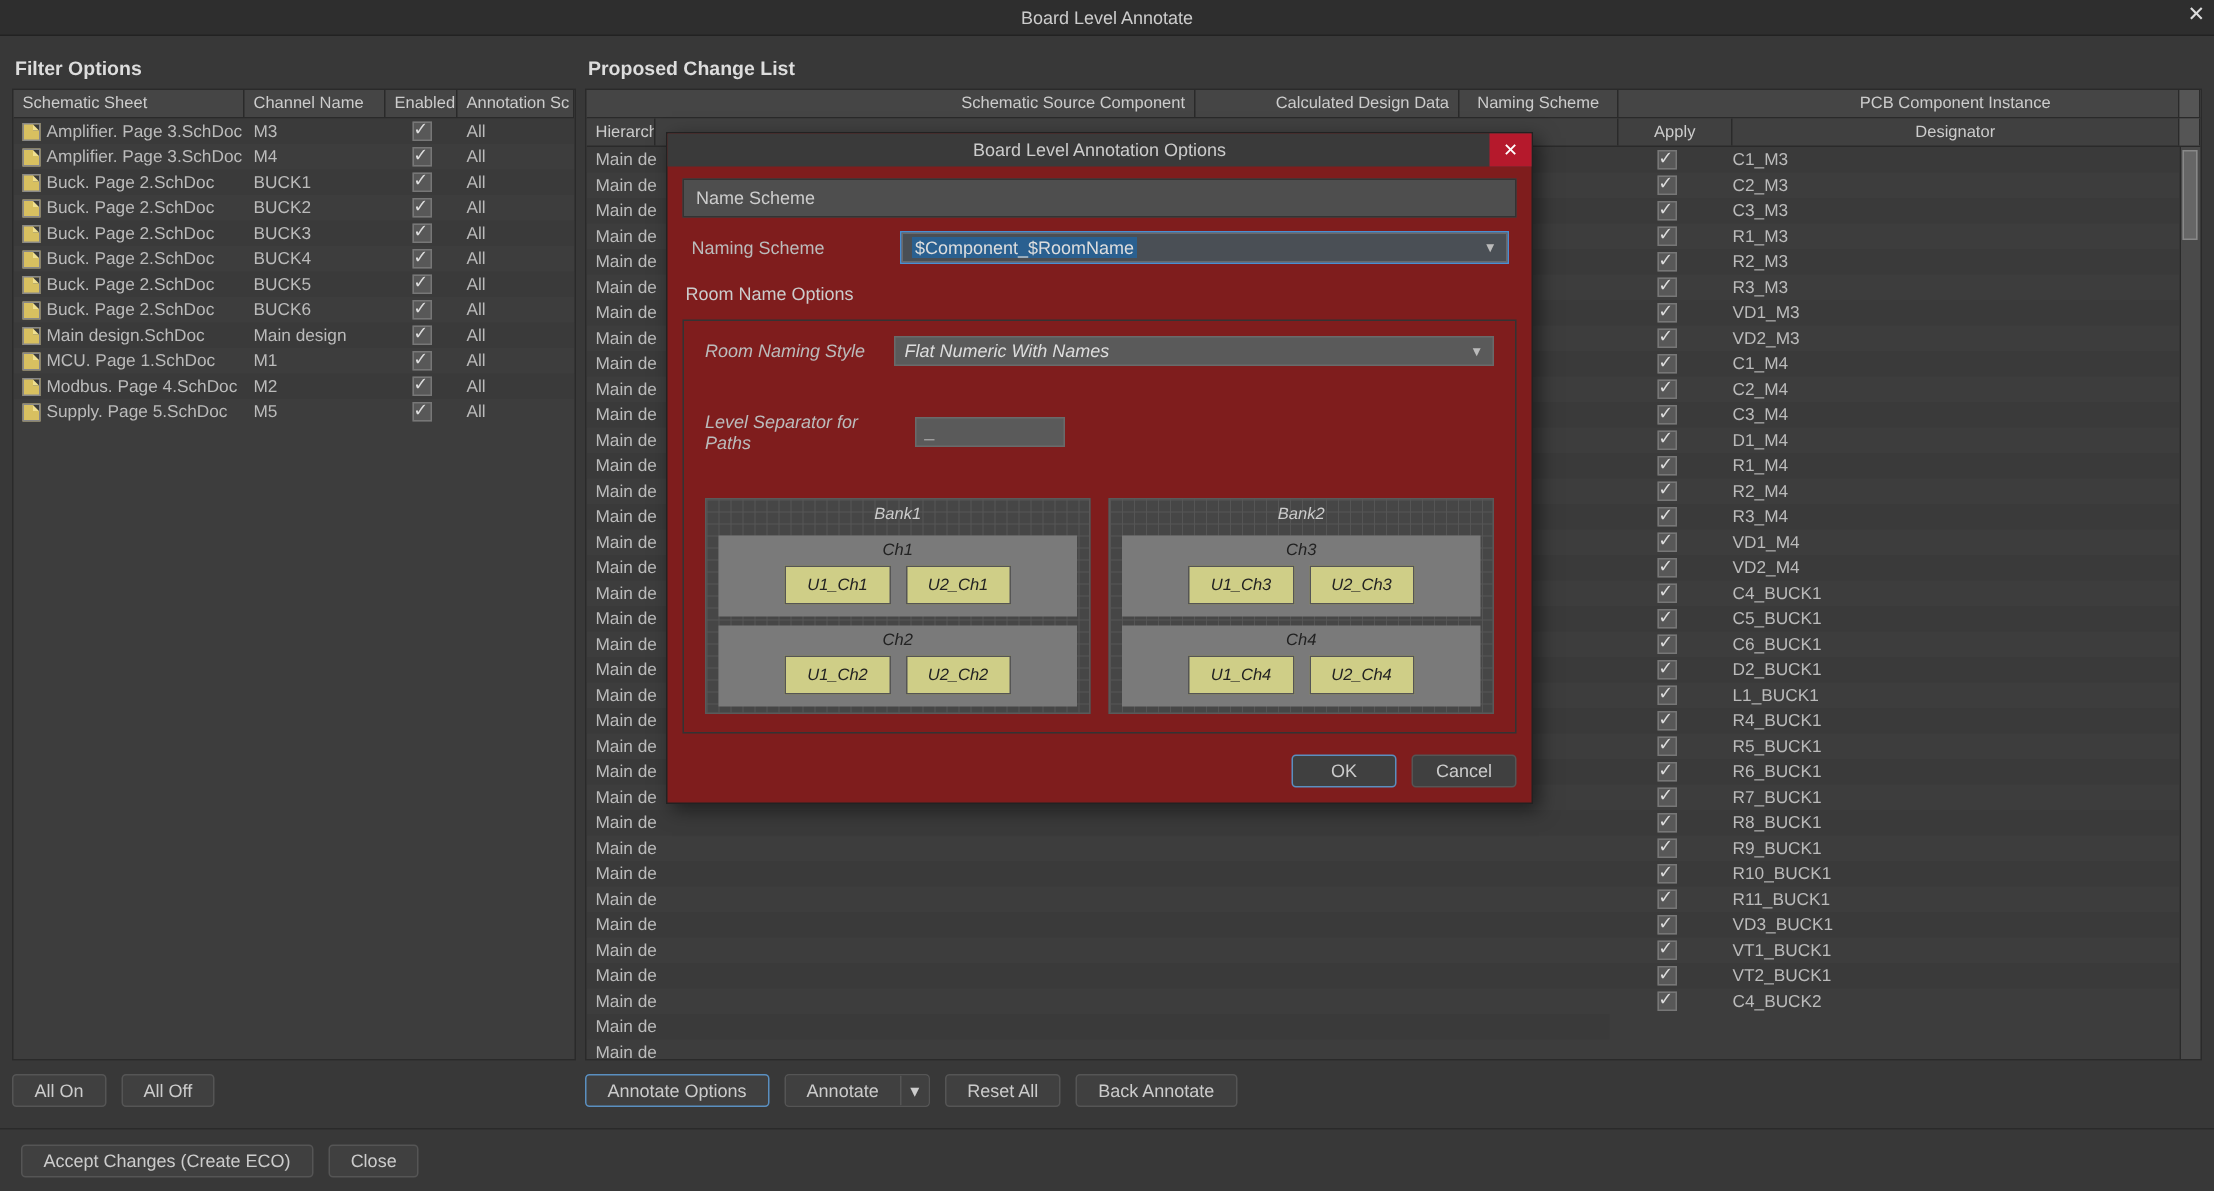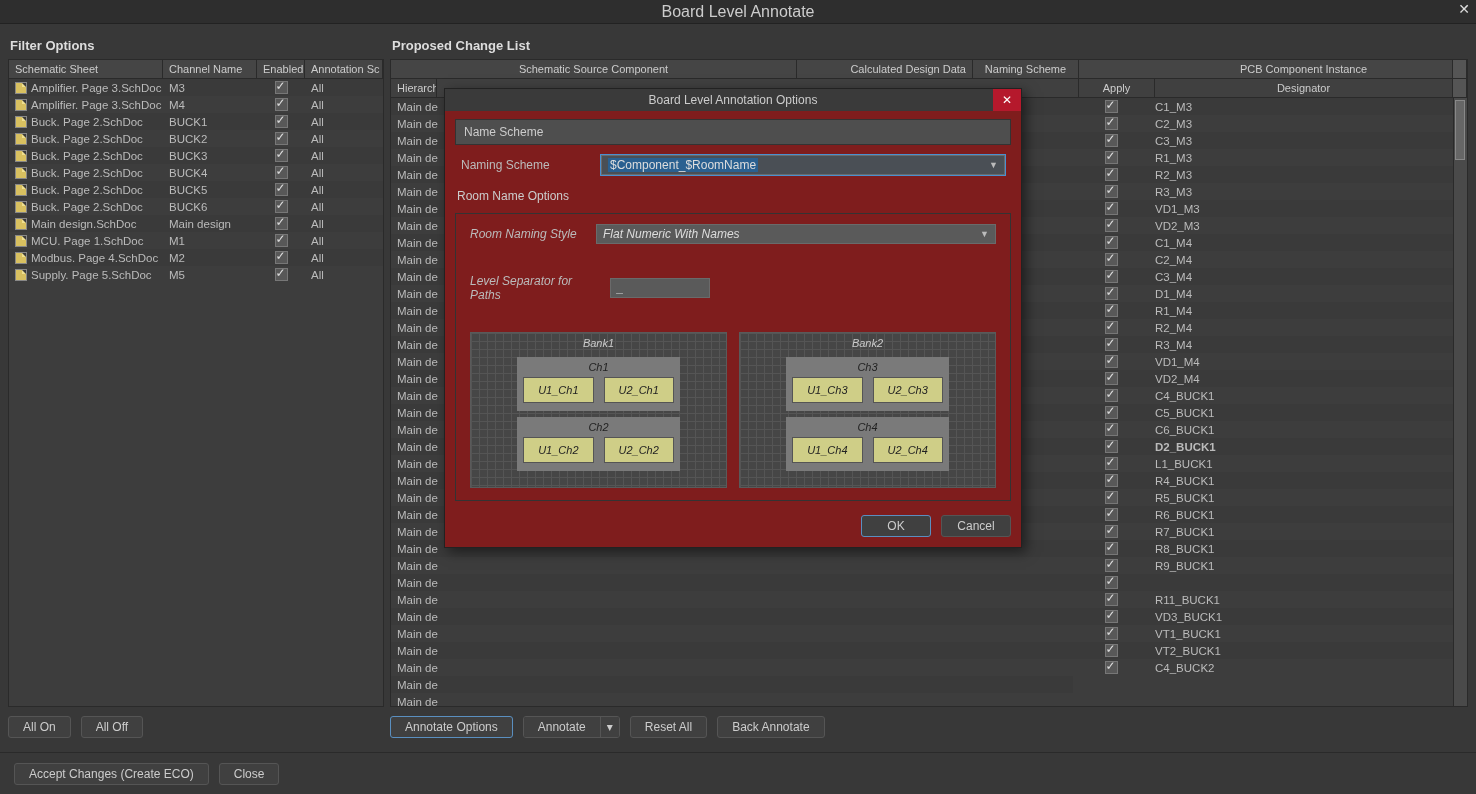--- a/index.html
+++ b/index.html
@@ -16,21 +16,21 @@
 }
 .titlebar {
   height: 24px;
   background: #2e2e2e;
   display: flex;
   align-items: center;
   justify-content: center;
   position: relative;
   border-bottom: 1px solid #222;
 }
-.titlebar-title { color: #ccc; font-size: 16px; }
+.titlebar-title { color: #ccc; font-size: 12px; }
 .titlebar-close {
   position: absolute;
   right: 6px;
   top: 2px;
   color: #ddd;
   cursor: pointer;
   font-size: 14px;
   line-height: 14px;
 }
 .main-area {
@@ -90,21 +90,21 @@
   height: 100%;
 }
 
 
 .l-c1 { width: 154px; }
 .l-c2 { width: 94px; }
 .l-c3 { width: 48px; justify-content: center; }
 .l-c4 { width: 78px; }
 
 
-.r-c1 { flex: 1; text-align: center; justify-content: center; min-width: 0;}
+.r-c1 { flex: 1; text-align: right; justify-content: center; min-width: 0;}
 .r-c2 { width: 176px; text-align: right; justify-content: center;}
 .r-c3 { width: 106px; text-align: center; justify-content: center;}
 .r-c4 { width: 76px; text-align: center; justify-content: center;}
 .r-c5 { width: 298px; text-align: center;}
 .r-scroll { width: 14px; background: #555;}
 
 .doc-icon {
   width: 12px; height: 12px;
   background: #d8c060;
   display: inline-block;
@@ -258,25 +258,24 @@
 
 .preview-row{ display:flex; gap:12px; padding: 4px 6px 2px 6px;}
 .bank{
   flex:1;
   background:#464646;
   border:1px solid #5a5a5a;
   background-image:
     linear-gradient(#555 1px, transparent 1px),
     linear-gradient(90deg, #555 1px, transparent 1px);
   background-size: 8px 8px;
-  padding:4px 8px 16px 8px;
+  padding:4px 8px 4px 8px;
   display:flex;
   flex-direction:column;
   gap:6px;
-  align-items:center;
 }
 .bank-label{ text-align:center; color:#ccc; font-size:11px; padding:0 0 2px 0;}
 .channel{
   background:#7a7a7a;
   padding:4px 6px 8px 6px;
   display:flex;
   flex-direction:column;
   gap:4px;
 }
 .ch-label{ text-align:center; color:#222; font-size:11px;}
@@ -672,21 +671,21 @@
               <div class="grid-row">
                 <div class="cell" style="width:76px;justify-content:center;">
                   <input type="checkbox" checked="" style="">
                 </div>
                 <div class="cell" style="flex:1;">C6_BUCK1</div>
               </div>
               <div class="grid-row">
                 <div class="cell" style="width:76px;justify-content:center;">
                   <input type="checkbox" checked="" style="">
                 </div>
-                <div class="cell" style="flex:1;font-weight:bold;">D2_BUCK1</div>
+                <div class="cell" style="flex:1;">D2_BUCK1</div>
               </div>
               <div class="grid-row">
                 <div class="cell" style="width:76px;justify-content:center;">
                   <input type="checkbox" checked="" style="">
                 </div>
                 <div class="cell" style="flex:1;">L1_BUCK1</div>
               </div>
               <div class="grid-row">
                 <div class="cell" style="width:76px;justify-content:center;">
                   <input type="checkbox" checked="" style="">
@@ -720,20 +719,21 @@
               <div class="grid-row">
                 <div class="cell" style="width:76px;justify-content:center;">
                   <input type="checkbox" checked="" style="">
                 </div>
                 <div class="cell" style="flex:1;">R9_BUCK1</div>
               </div>
               <div class="grid-row">
                 <div class="cell" style="width:76px;justify-content:center;">
                   <input type="checkbox" checked="" style="">
                 </div>
+                <div class="cell" style="flex:1;">R10_BUCK1</div>
               </div>
               <div class="grid-row">
                 <div class="cell" style="width:76px;justify-content:center;">
                   <input type="checkbox" checked="" style="">
                 </div>
                 <div class="cell" style="flex:1;">R11_BUCK1</div>
               </div>
               <div class="grid-row">
                 <div class="cell" style="width:76px;justify-content:center;">
                   <input type="checkbox" checked="" style="">

